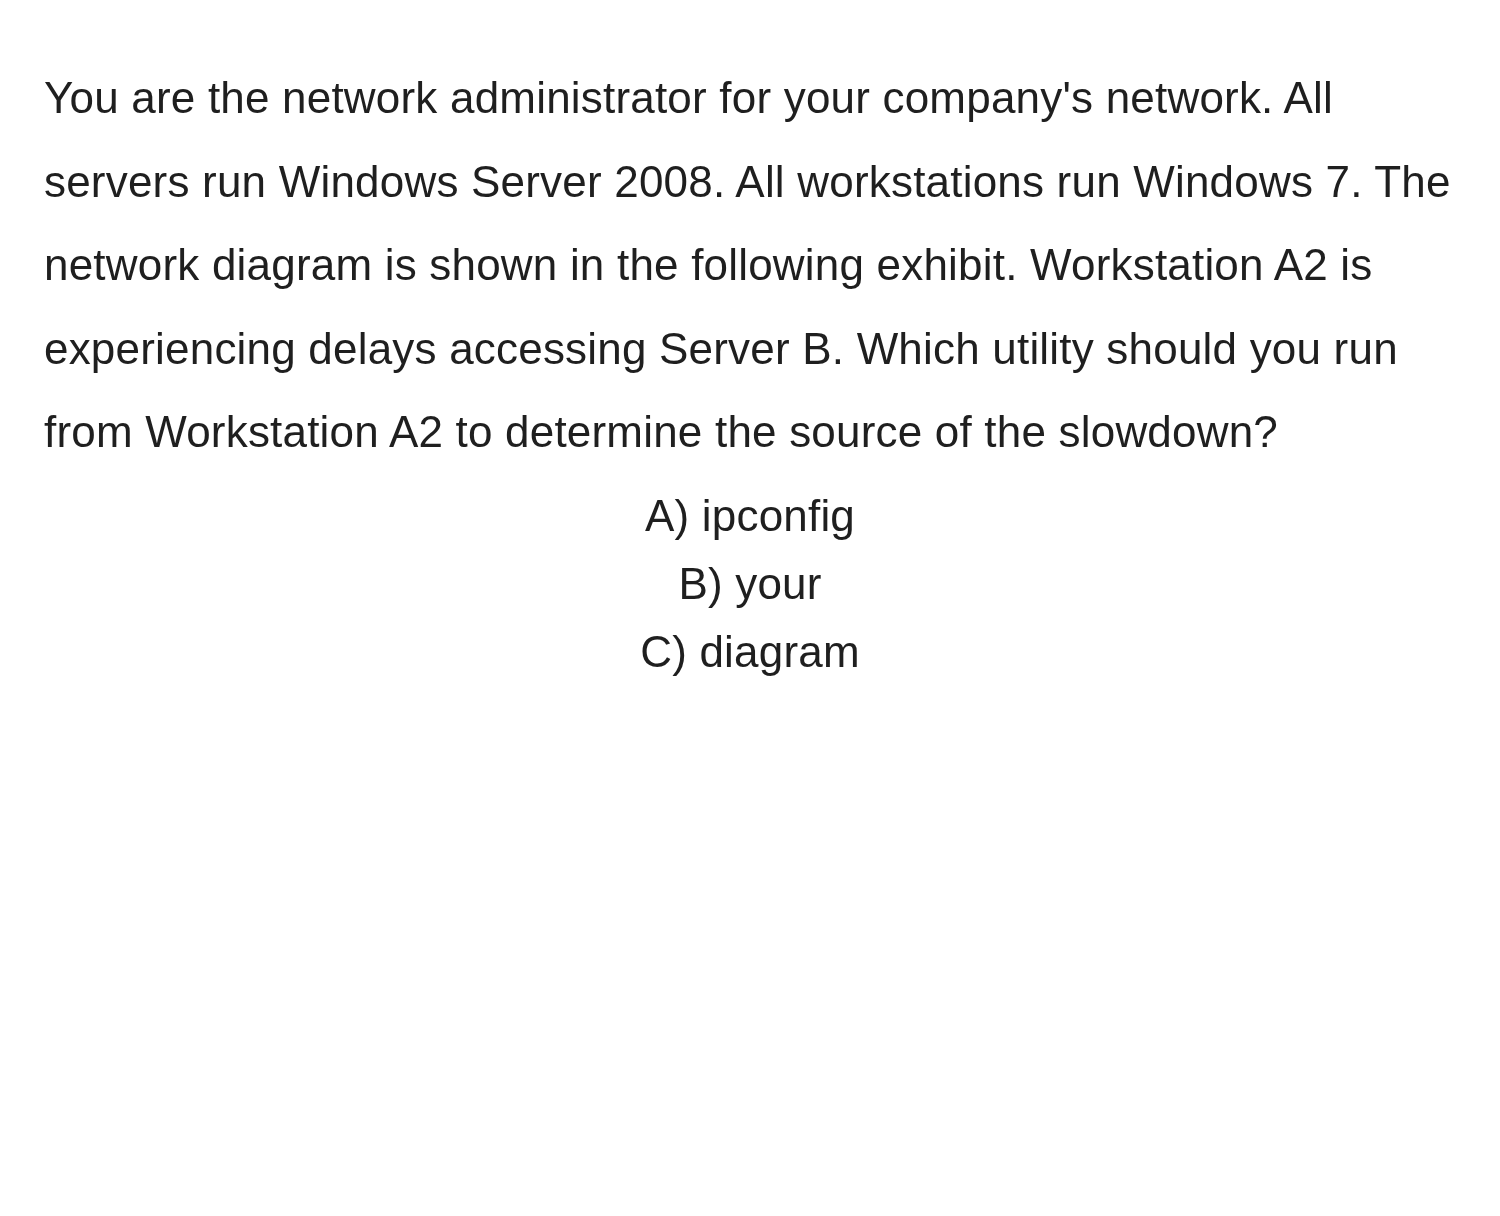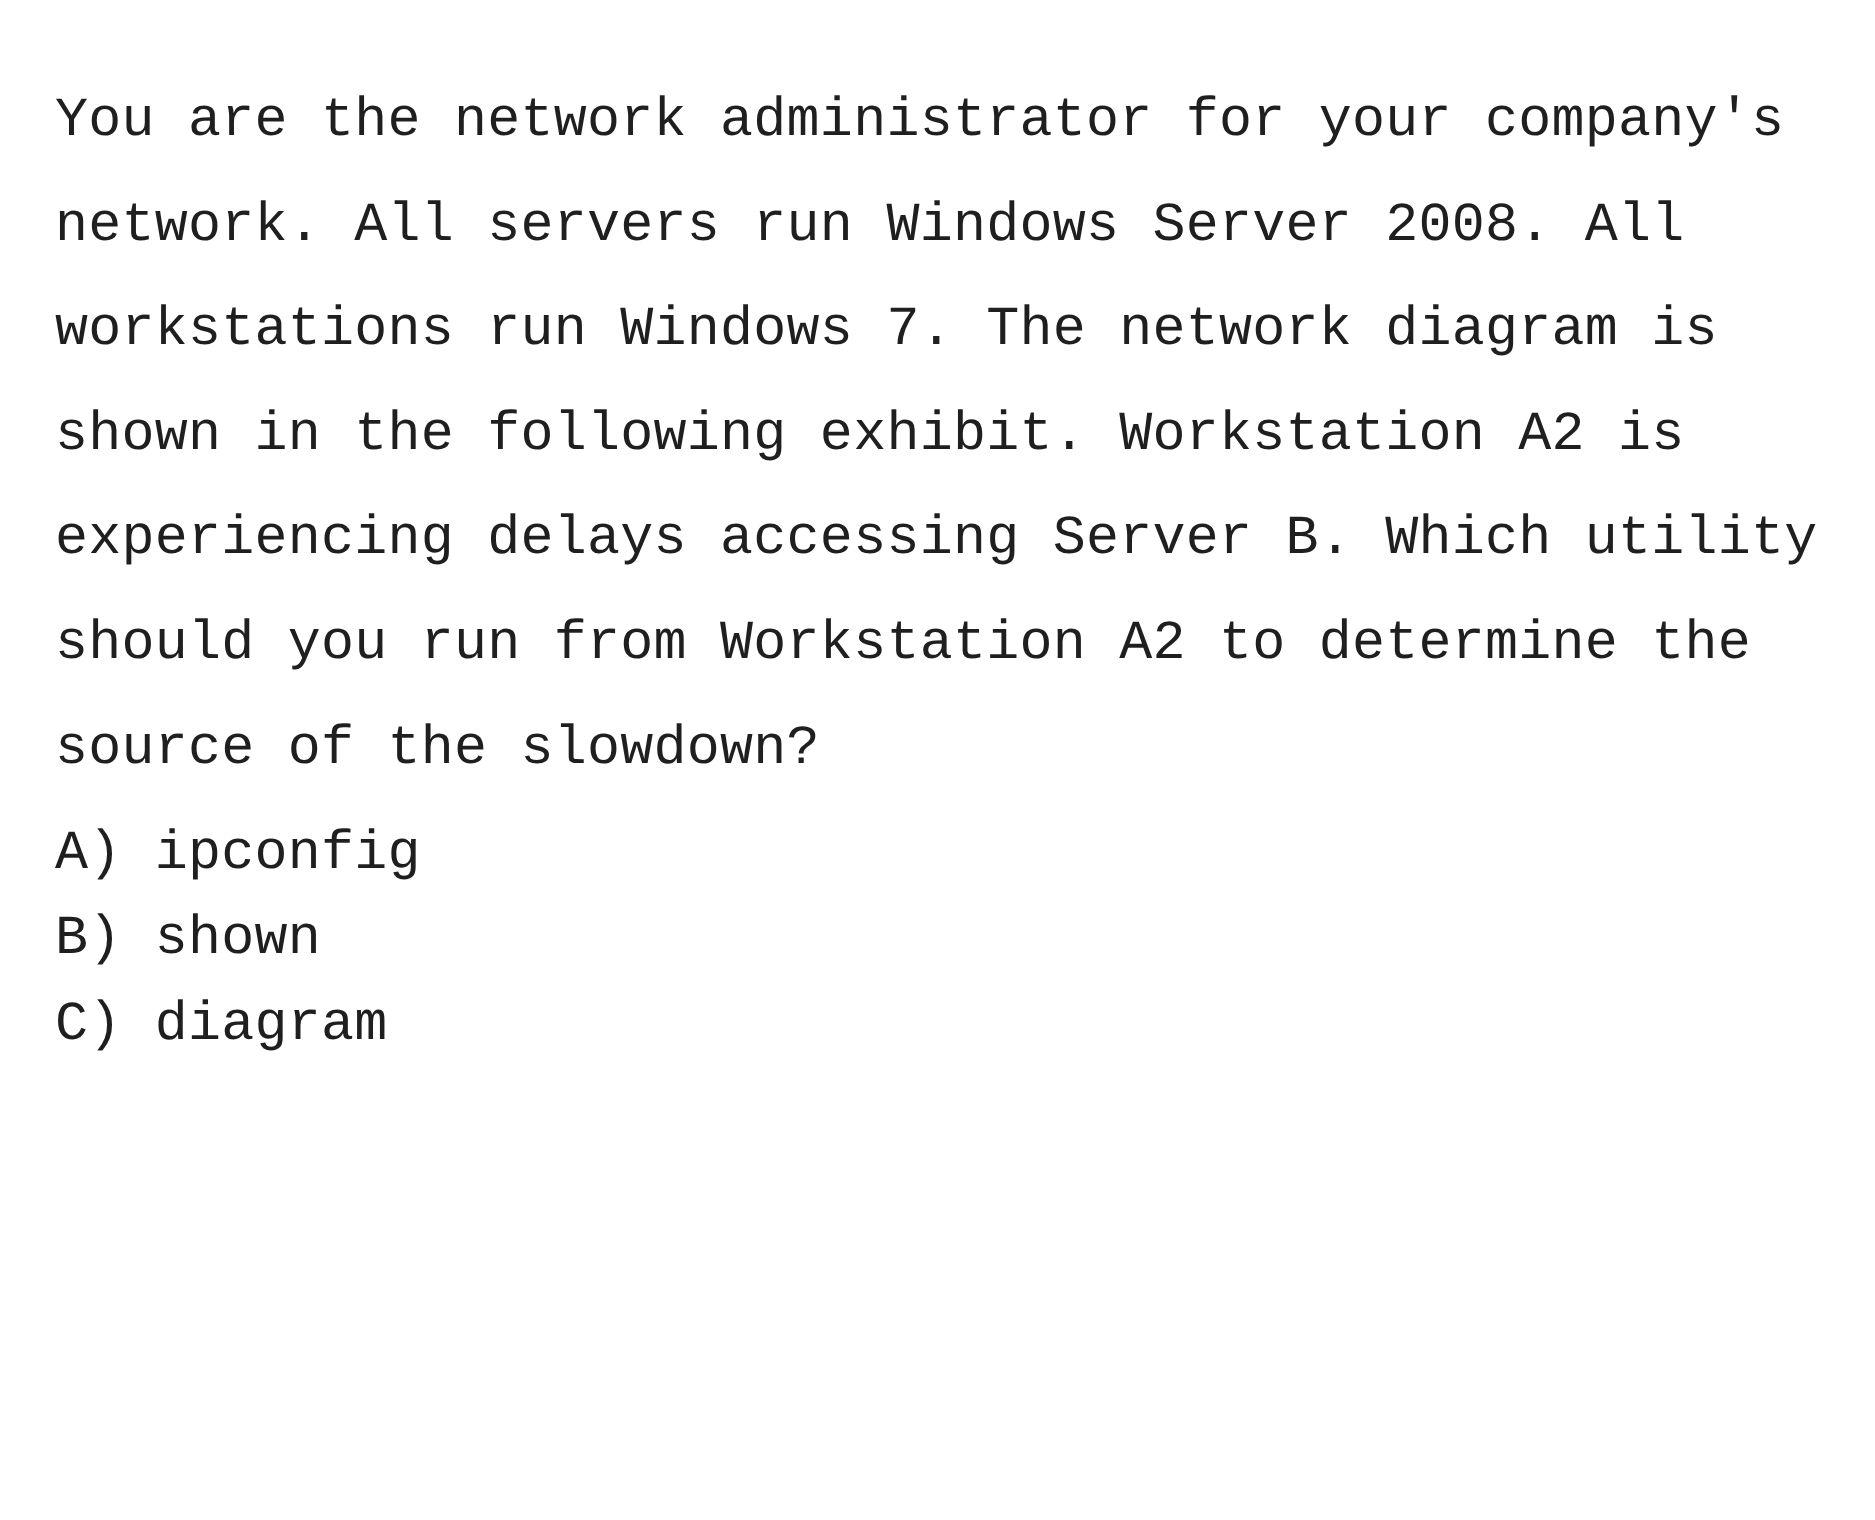--- a/index.html
+++ b/index.html
@@ -9,30 +9,30 @@
   }
   html, body {
     width: 1500px;
     height: 1216px;
     background: #ffffff;
     font-family: -apple-system, BlinkMacSystemFont, "Segoe UI", Helvetica, Arial, sans-serif;
     color: #1f1f1f;
   }
   .page {
     padding: 56px 44px 40px 44px;
-    font-family: Liberation Mono, monospace;
   }
   .question-text {
     font-size: 44px;
     line-height: 1.9;
     letter-spacing: 0.2px;
     font-weight: 400;
   }
   .options {
     margin-top: 8px;
+    text-align: center;
   }
   .option {
     font-size: 44px;
     line-height: 1.55;
     letter-spacing: 0.2px;
     font-weight: 400;
     display: block;
   }
 </style>
 </head>
@@ -41,20 +41,20 @@
 <div class="page">
   <div class="question-text">You are the network administrator for your company's network. All servers run Windows Server 2008. All workstations run Windows 7. The network diagram is shown in the following exhibit. Workstation A2 is experiencing delays accessing Server B. Which utility should you run from Workstation A2 to determine the source of the slowdown?</div>
 
   <div class="options">
     <div class="option">
       <span>A)</span>
       <span>ipconfig</span>
     </div>
     <div class="option">
       <span>B)</span>
-      <span>shown</span>
+      <span>your</span>
     </div>
     <div class="option">
       <span>C)</span>
       <span>diagram</span>
     </div>
   </div>
 </div>
 
 </body></html>

